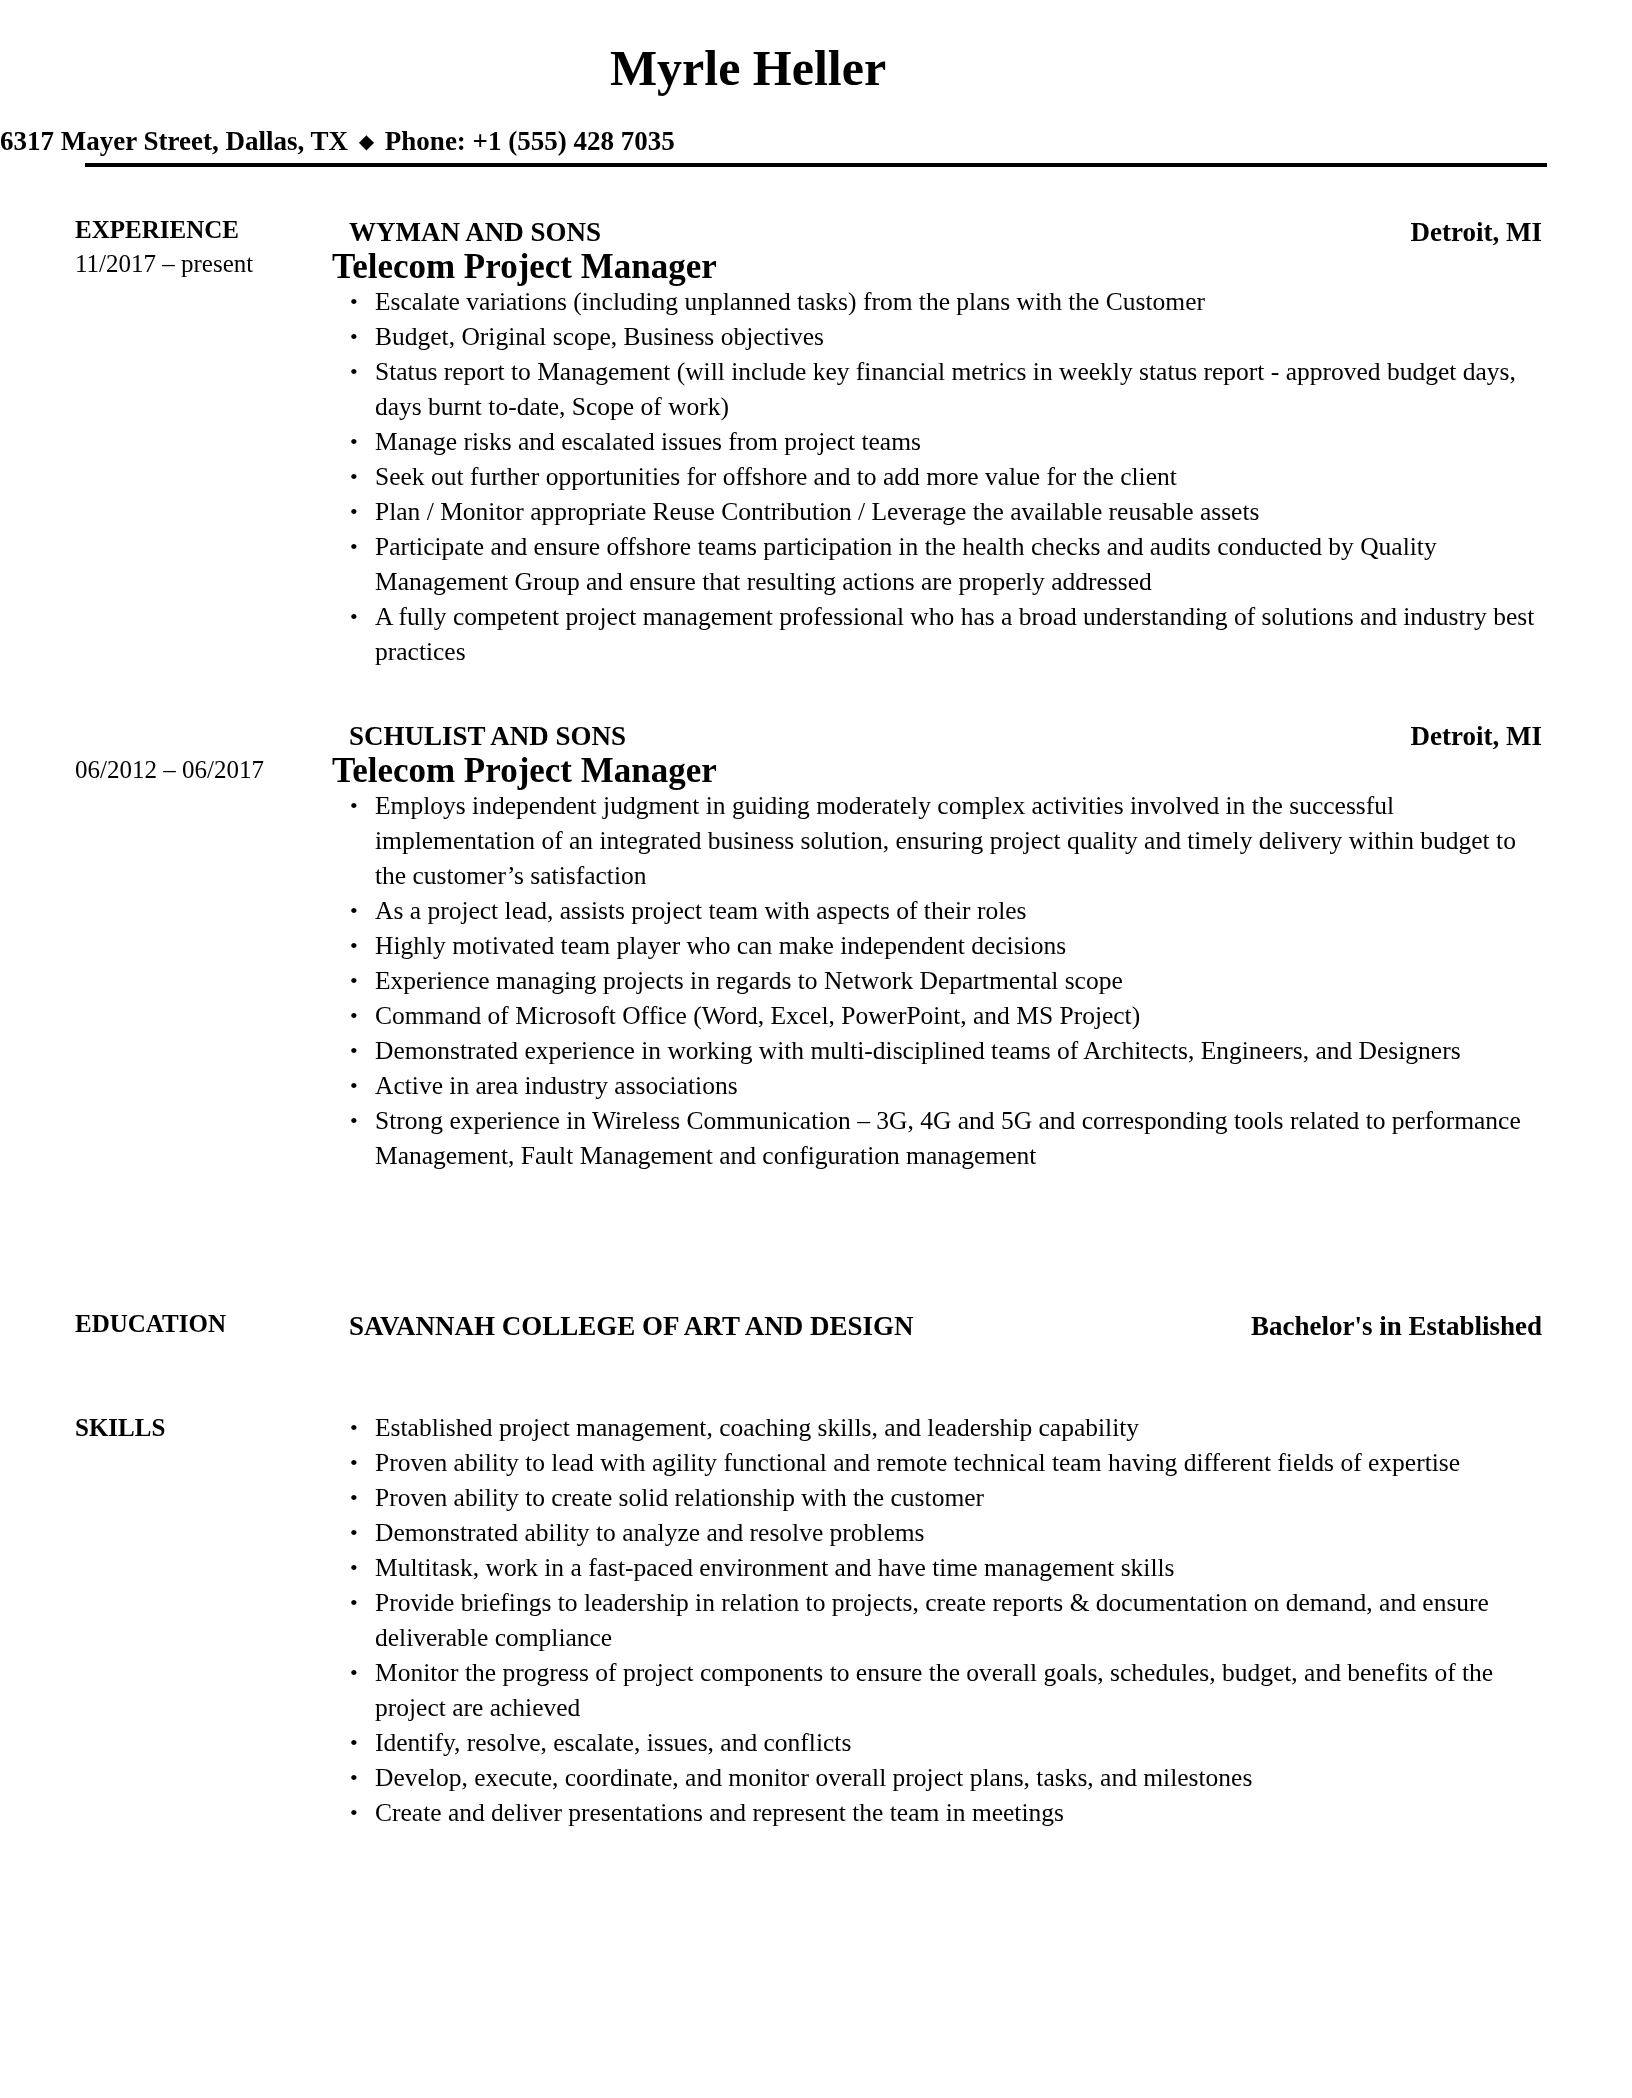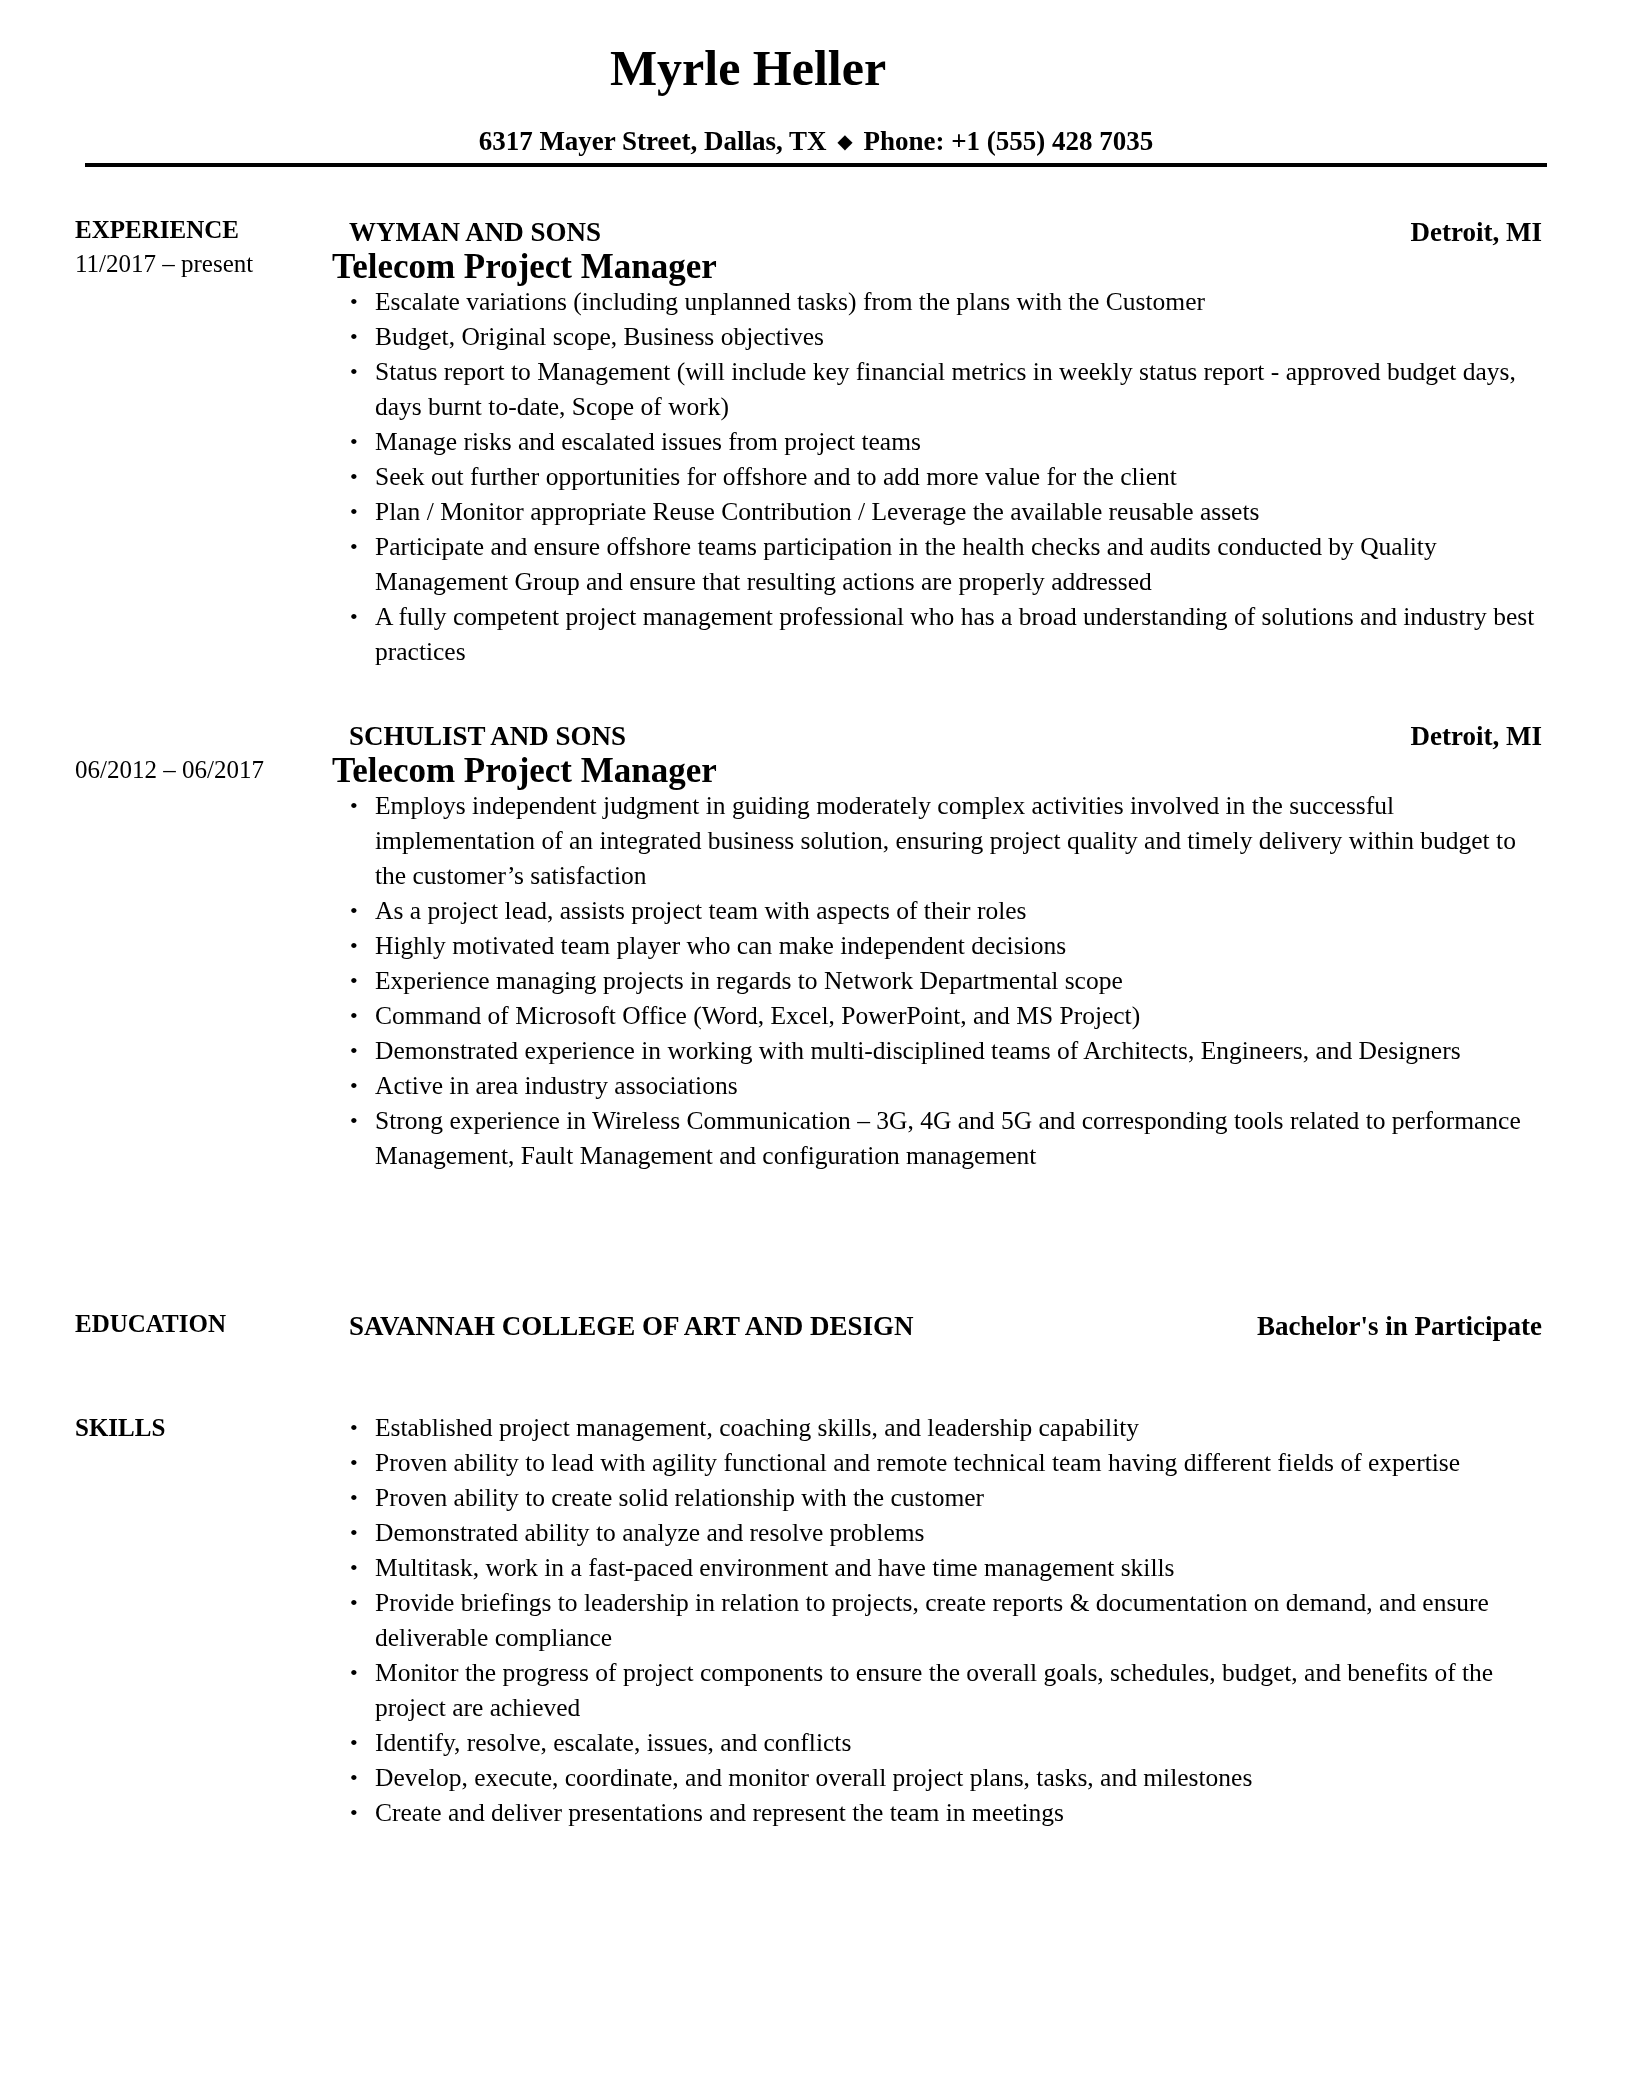--- a/index.html
+++ b/index.html
@@ -5,21 +5,21 @@
   html, body { margin: 0; padding: 0; background: #ffffff; }
   body {
     width: 1632px; height: 2098px; position: relative; overflow: hidden;
     font-family: "Liberation Serif", "DejaVu Serif", serif; color: #000;
   }
   .name {
     position: absolute; top: 38px; left: 0; width: 1496px; text-align: center;
     font-size: 50px; font-weight: bold; line-height: 60px;
   }
   .contact {
-    position: absolute; top: 124px; left: 0; width: 1632px; text-align: center;
+    position: absolute; top: 124px; left: 0; width: 1632px; text-align: left;
     font-size: 27px; font-weight: bold; line-height: 34px;
   }
   .contact .sep { font-size: 20px; margin: 0 4px; vertical-align: 2px; }
   .rule {
     position: absolute; top: 163px; left: 85px; width: 1462px; height: 4px; background: #000;
   }
   .section { position: absolute; left: 0; width: 1632px; }
   .sec-label {
     position: absolute; left: 75px; font-size: 25px; font-weight: bold; line-height: 32px;
   }
@@ -89,21 +89,21 @@
       <li>Strong experience in Wireless Communication – 3G, 4G and 5G and corresponding tools related to performance Management, Fault Management and configuration management</li>
     </ul>
   </div>
 </div>
 
 <div class="section" style="top:1308px;">
   <div class="sec-label" style="top:0;">EDUCATION</div>
   <div class="content" style="top:0;">
     <div class="row">
       <span class="org">SAVANNAH COLLEGE OF ART AND DESIGN</span>
-      <span class="right">Bachelor's in Participate</span>
+      <span class="right">Bachelor's in Established</span>
     </div>
   </div>
 </div>
 
 <div class="section" style="top:1412px;">
   <div class="sec-label" style="top:0;">SKILLS</div>
   <div class="content" style="top:-2px;">
     <ul>
       <li>Established project management, coaching skills, and leadership capability</li>
       <li>Proven ability to lead with agility functional and remote technical team having different fields of expertise</li>

